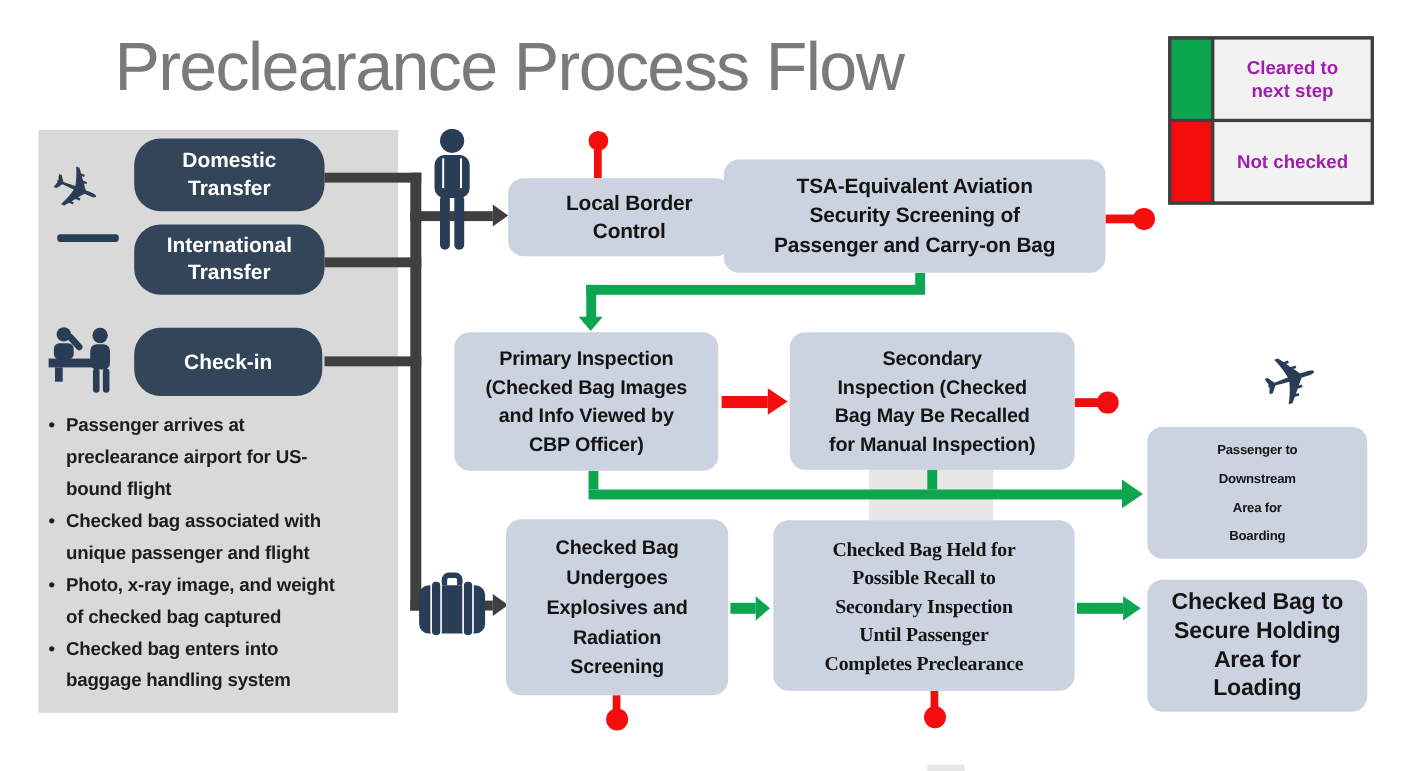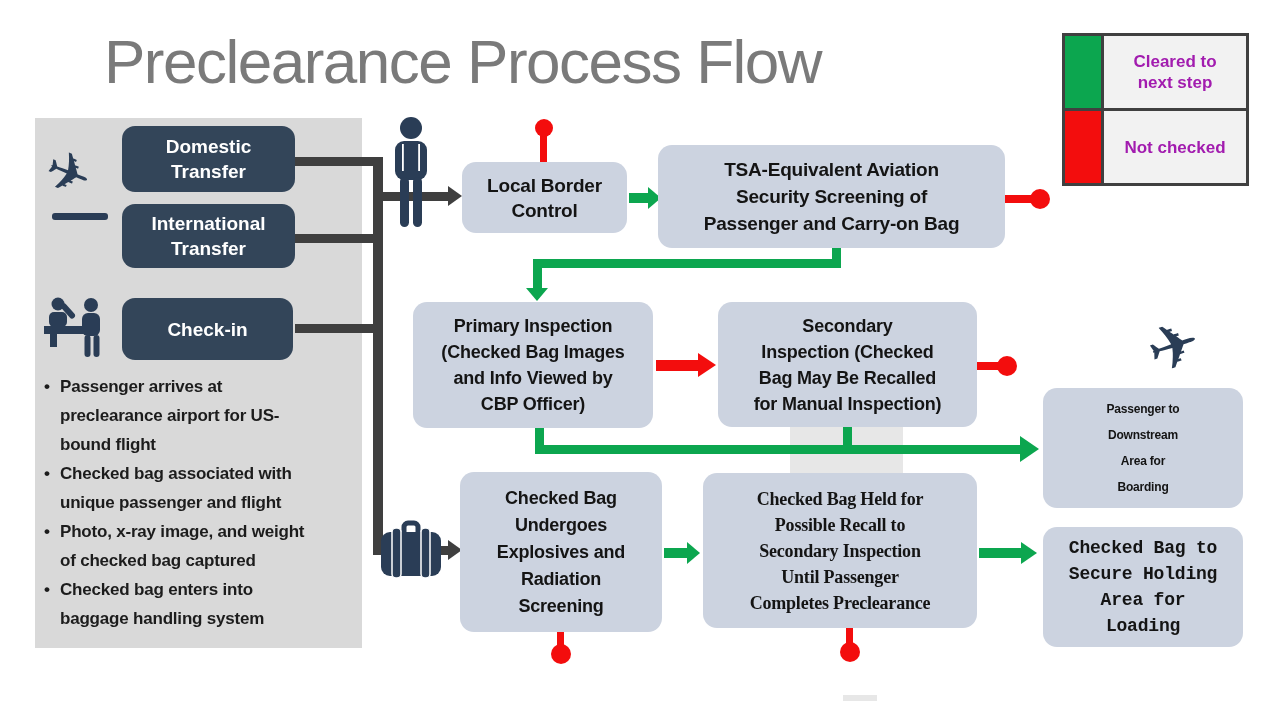--- a/index.html
+++ b/index.html
@@ -10,21 +10,21 @@
   
   .title{font-size:62px;color:#7a7a7a;letter-spacing:-1.5px;font-weight:400;margin-left:20px;}
   
   .legend{border:3px solid #404040;background:#404040;display:grid;grid-template-rows:1fr 1fr;gap:3px;}
   .legend-row{display:grid;grid-template-columns:36px 1fr;gap:3px;background:#404040;}
   .legend-swatch{width:100%;height:100%;}
   .legend-cell{background:#f2f2f2;display:flex;align-items:center;justify-content:center;
                text-align:center;font-weight:700;font-size:17px;color:#a21caf;line-height:21px;}
   
   .panel{background:#d9d9d9;}
-  .navybox{background:#334559;border-radius:13px;color:#ffffff;font-weight:700;font-size:19px;
+  .navybox{background:#334559;border-radius:24px;color:#ffffff;font-weight:700;font-size:19px;
            line-height:25px;display:flex;align-items:center;justify-content:center;text-align:center;z-index:3;}
   
   .fbox{background:#ccd3e0;border-radius:14px;color:#141414;font-weight:700;
         display:flex;align-items:center;justify-content:center;text-align:center;z-index:3;letter-spacing:-0.2px;}
   
   .bullets{font-weight:700;font-size:17px;line-height:29px;color:#1c1c1c;letter-spacing:-0.2px;}
   .bullet-item{display:flex;}
   .bullet-mark{width:16px;flex:0 0 16px;}
   
   .dark{background:#3f3f3f;z-index:2;}
@@ -131,21 +131,21 @@
       <span class="ml">Photo, x-ray image, and weight
 of checked bag captured</span>
     </div>
     <div class="bullet-item">
       <span class="bullet-mark">•</span>
       <span class="ml">Checked bag enters into
 baggage handling system</span>
     </div>
   </div>
 
-  <div class="abs fbox ml" style="left:462px;top:162px;width:165px;height:71px;font-size:19px;line-height:25px;">Local Border
+  <div class="abs fbox ml" style="left:462px;top:162px;width:186px;height:71px;font-size:19px;line-height:25px;padding-left:17px;">Local Border
 Control</div>
   <div class="abs fbox ml" style="left:413px;top:302px;width:240px;height:126px;font-size:18px;line-height:26px;">Primary Inspection
 (Checked Bag Images
 and Info Viewed by
 CBP Officer)</div>
   <div class="abs fbox ml" style="left:658px;top:145px;width:347px;height:103px;font-size:19px;line-height:27px;">TSA-Equivalent Aviation
 Security Screening of
 Passenger and Carry-on Bag</div>
   <div class="abs fbox ml" style="left:718px;top:302px;width:259px;height:125px;font-size:18px;line-height:26px;">Secondary
 Inspection (Checked
@@ -158,21 +158,21 @@
 Screening</div>
   <div class="abs fbox ml" style="left:703px;top:473px;width:274px;height:155px;font-size:18px;line-height:26px;font-family:Liberation Serif, serif;">Checked Bag Held for
 Possible Recall to
 Secondary Inspection
 Until Passenger
 Completes Preclearance</div>
   <div class="abs fbox ml" style="left:1043px;top:388px;width:200px;height:120px;font-size:12px;line-height:26px;">Passenger to
 Downstream
 Area for
 Boarding</div>
-  <div class="abs fbox ml" style="left:1043px;top:527px;width:200px;height:120px;font-size:18px;line-height:26px;font-family:Liberation Mono, monospace;">Checked Bag to
+  <div class="abs fbox ml" style="left:1043px;top:527px;width:200px;height:120px;font-size:21px;line-height:26px;">Checked Bag to
 Secure Holding
 Area for
 Loading</div>
 
   <div class="abs icon" style="left:44px;top:150px;width:72px;height:74px;">
     <span class="plane-glyph abs" style="left:2px;top:-4px;font-size:54px;transform:rotate(22deg);">✈</span>
     <div class="abs" style="left:8px;top:63px;width:56px;height:7px;background:#2a3d56;border-radius:3px;"></div>
   </div>
 
   <svg class="abs icon" style="left:44px;top:295px;" width="68" height="63" viewBox="0 0 68 63">

